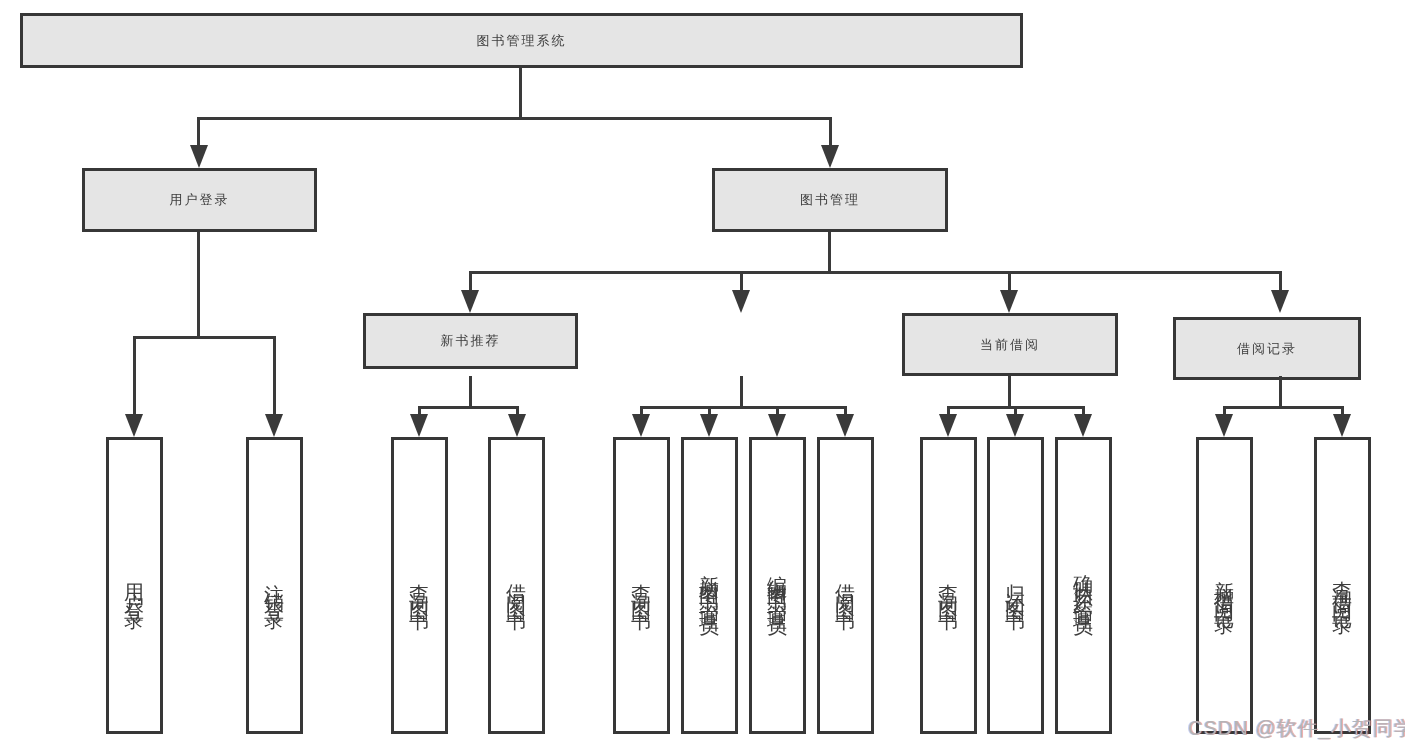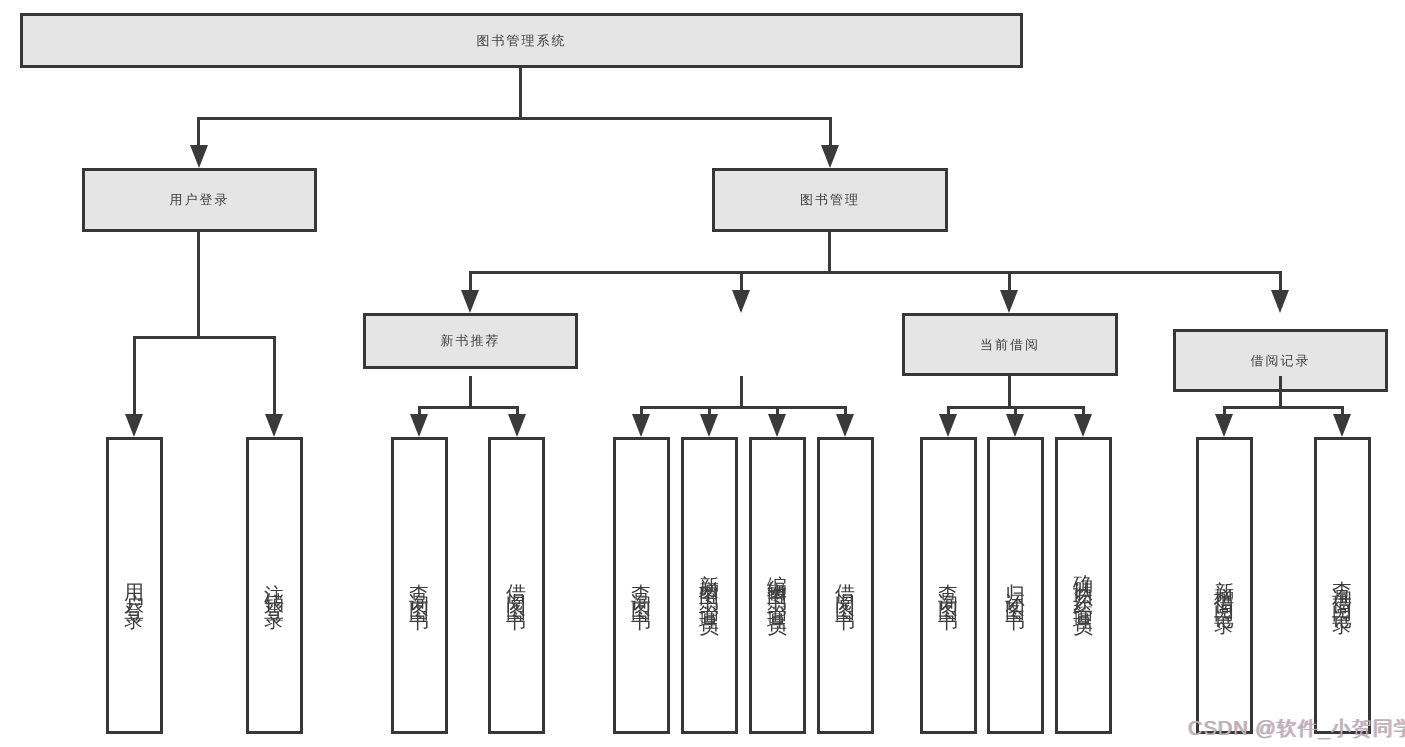--- a/index.html
+++ b/index.html
@@ -36,21 +36,21 @@
 
   <div class="bx" style="left:82px;top:168px;width:235px;height:64px;">用户登录</div>
 
   <div class="bx" style="left:712px;top:168px;width:236px;height:64px;">图书管理</div>
 
   <div class="bx" style="left:363px;top:313px;width:215px;height:56px;">新书推荐</div>
 
 
   <div class="bx" style="left:902px;top:313px;width:216px;height:63px;">当前借阅</div>
 
-  <div class="bx" style="left:1173px;top:329px;width:215px;height:63px;">借阅记录</div>
+  <div class="bx" style="left:1173px;top:317px;width:188px;height:63px;">借阅记录</div>
 
   <div class="vx" style="left:106px;top:437px;width:57px;height:297px;">
     <span>用户登录</span>
     </div>
 
   <div class="vx" style="left:246px;top:437px;width:57px;height:297px;">
     <span>注销登录</span>
     </div>
 
   <div class="vx" style="left:391px;top:437px;width:57px;height:297px;">

